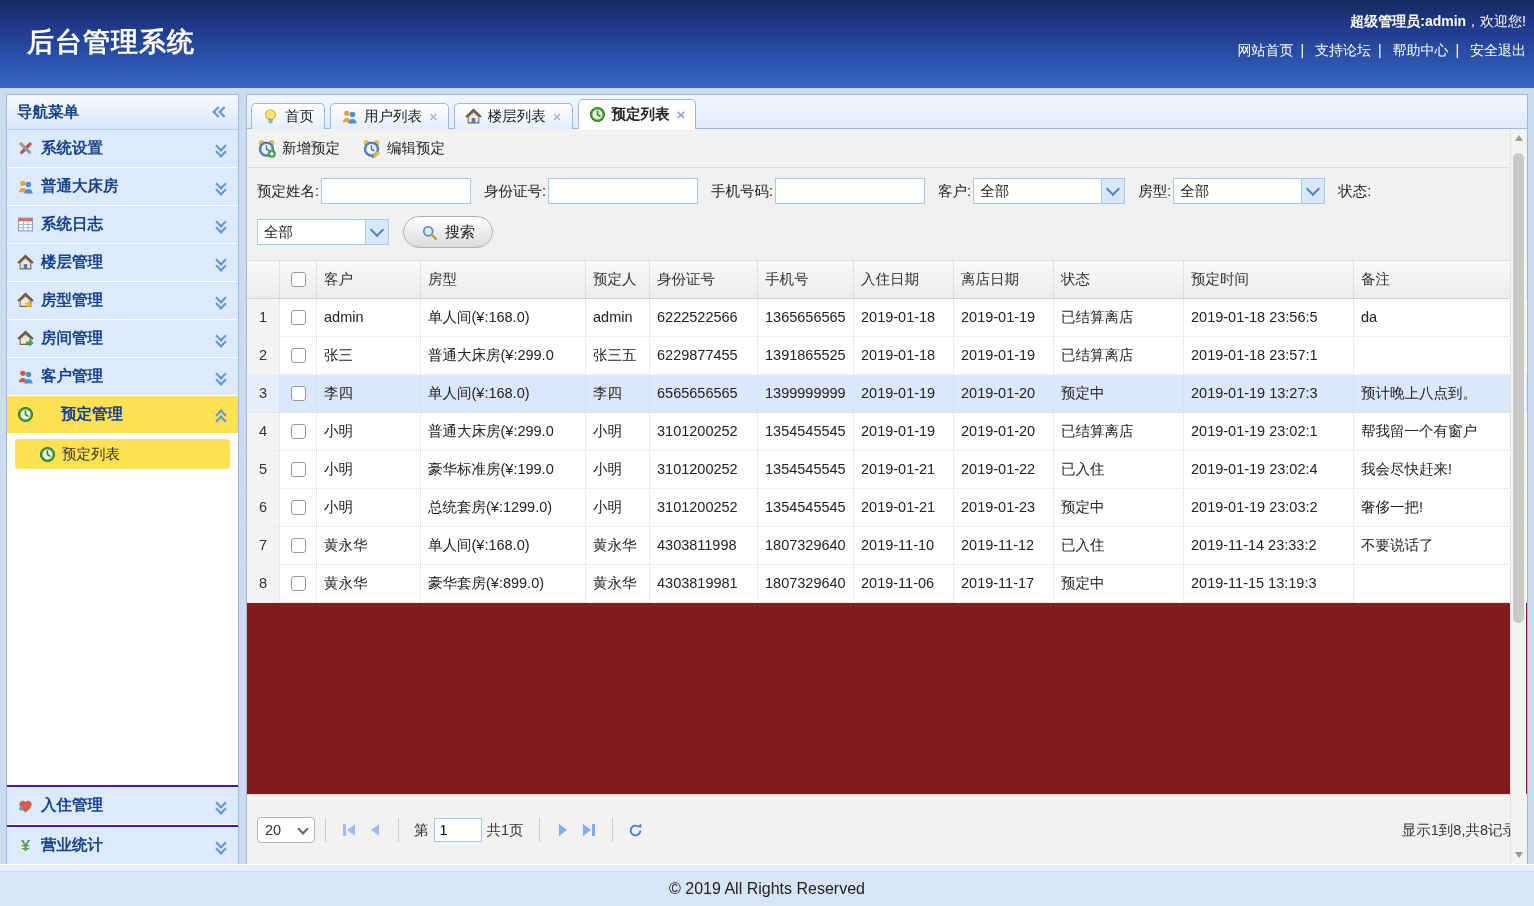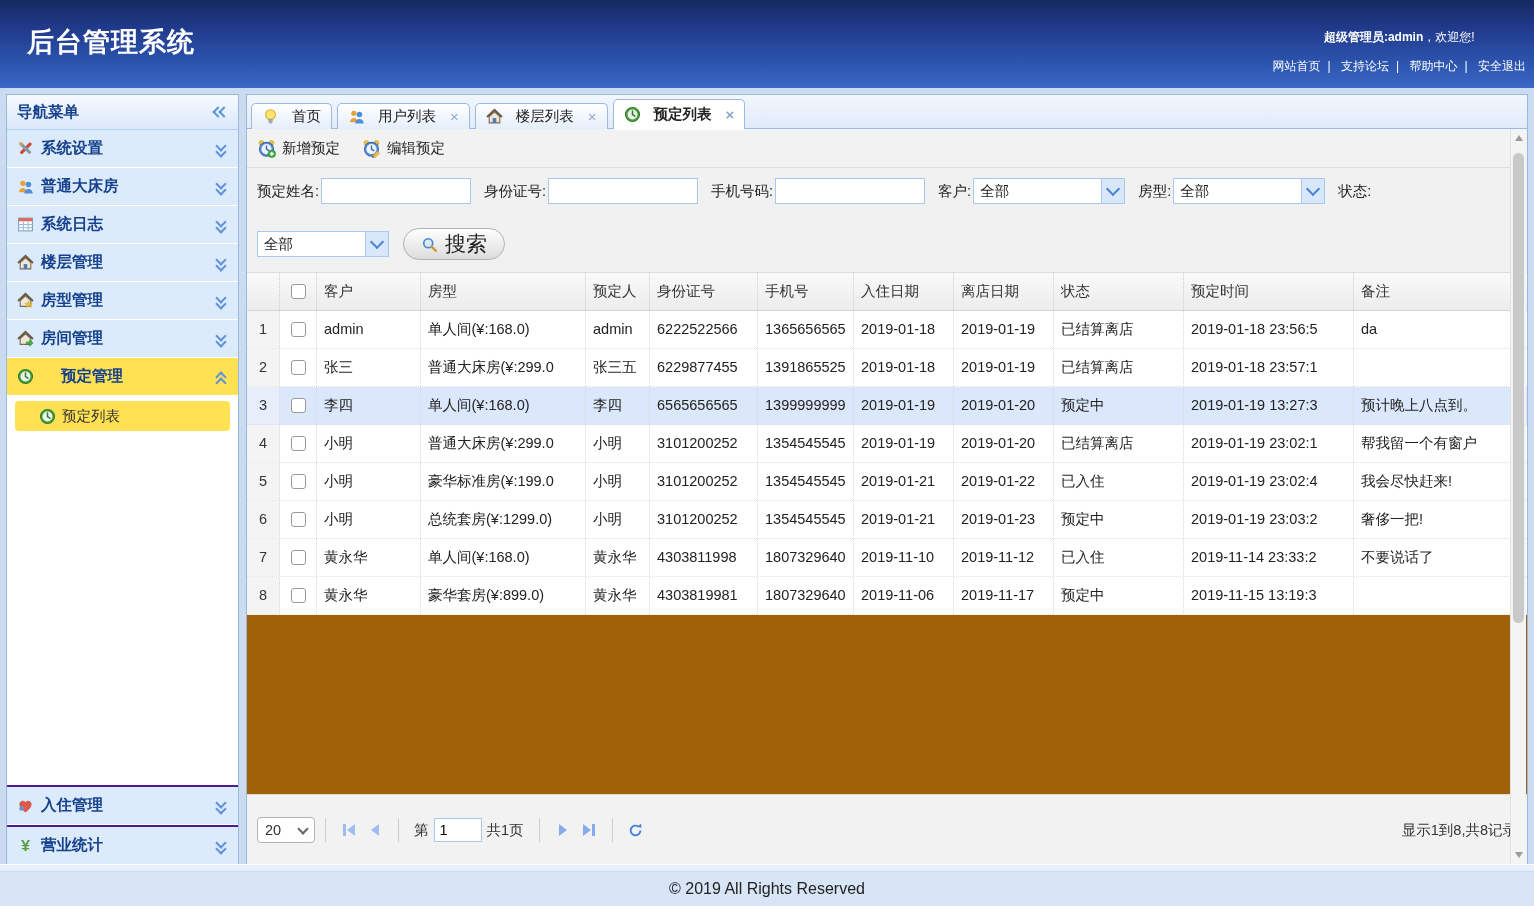--- a/index.html
+++ b/index.html
@@ -6,21 +6,21 @@
   body{
     width:1534px;height:906px;position:relative;overflow:hidden;
     background:#ccdcf0;
     font-family:"Liberation Sans","DejaVu Sans",sans-serif;
     -webkit-font-smoothing:antialiased;
   }
   
   .top{position:absolute;left:0;top:0;width:100%;height:88px;
     background:linear-gradient(180deg,#16295f 0%,#20398a 30%,#2c55af 72%,#3a67c5 100%);}
   .app-title{position:absolute;left:27px;top:24px;font-size:27px;color:#fff;font-weight:bold;letter-spacing:1px;}
-  .top-right{position:absolute;right:8px;top:26px;text-align:center;color:#fff;font-size:12px;line-height:22px;}
+  .top-right{position:absolute;right:8px;top:10px;text-align:right;color:#fff;font-size:14px;line-height:22px;}
   .welcome b{font-weight:bold;}
   .hlinks{margin-top:7px;}
   .hlink{color:#fff;text-decoration:none;cursor:pointer;}
   .hsep{color:#fff;margin:0 7px;}
   .hlink-wrap:last-of-type .hsep{display:none;}
   
   .sidebar{position:absolute;left:6px;top:94px;width:233px;bottom:40px;background:#fef9c3;
     border:1px solid #98b9e2;display:flex;flex-direction:column;box-sizing:border-box;font-family:Liberation Mono, monospace;}
   .sbar-head{height:34px;flex:0 0 34px;background:linear-gradient(180deg,#f7fbff,#d9e8fa);
     border-bottom:1px solid #b3cdec;display:flex;align-items:center;padding:0 10px;
@@ -50,42 +50,42 @@
   .dchev.left::after{left:7px;top:3px;transform:rotate(135deg);}
   .chev1{display:inline-block;width:8px;height:8px;border-right:2px solid #4a83d4;border-bottom:2px solid #4a83d4;transform:rotate(45deg);margin-top:-4px;}
   .chev1.dark{border-color:#666;width:6px;height:6px;margin-top:-2px;}
   
   .main{position:absolute;left:246px;top:94px;right:6px;bottom:40px;background:#fff;
     border:1px solid #98b9e2;display:flex;flex-direction:column;box-sizing:border-box;overflow:hidden;}
   .tabbar{height:33px;flex:0 0 33px;background:linear-gradient(180deg,#f2f7fd,#e1ebf9);
     border-bottom:1px solid #9ab9e3;display:flex;align-items:flex-end;padding:0 4px;}
   .tab{height:25px;display:flex;align-items:center;padding:0 10px;border:1px solid #9ab9e3;
     border-bottom:none;border-radius:5px 5px 0 0;background:linear-gradient(180deg,#ffffff,#e4eefb);
-    margin-right:5px;font-size:14.5px;color:#222;position:relative;top:1px;cursor:pointer;gap:7px;}
+    margin-right:5px;font-size:14.5px;color:#222;position:relative;top:1px;cursor:pointer;}
   .tab .icon16{margin-right:6px;}
   .tab.active{background:#fff;height:29px;font-weight:bold;box-shadow:0 1px 0 #fff;}
   .tab-close{margin-left:7px;color:#8ea9cc;font-size:15px;line-height:1;cursor:pointer;}
   .toolbar{height:38px;flex:0 0 38px;background:#f2f2f2;border-bottom:1px solid #ddd;
     display:flex;align-items:center;padding:0 10px;gap:22px;}
   .tbtn{display:flex;align-items:center;gap:6px;font-size:14.5px;color:#222;cursor:pointer;}
   .searcharea{flex:0 0 auto;background:#f1f1f1;padding:10px 10px 12px;border-bottom:1px solid #ddd;
     font-size:14.5px;color:#222;}
   .srow{display:flex;align-items:center;}
-  .srow1{margin-bottom:24px;flex-wrap:nowrap;}
+  .srow1{margin-bottom:12px;flex-wrap:nowrap;}
   .slabel{margin-right:2px;white-space:nowrap;}
   .sinput{width:150px;height:26px;border:1px solid #a9c7ef;background:#fff;margin-right:13px;box-sizing:border-box;font-size:14px;padding:0 5px;font-family:inherit;}
   .combo{width:152px;height:26px;border:1px solid #a9c7ef;background:#fff;display:flex;align-items:center;margin-right:13px;box-sizing:border-box;cursor:pointer;}
   .combo .combo-text{flex:1;padding:0 6px;}
   .combo-arrow{width:22px;height:100%;background:#d8e7fa;border-left:1px solid #a9c7ef;display:flex;align-items:center;justify-content:center;}
   .combo.w130{width:132px;margin-right:14px;}
   .btn-search{height:30px;border:1px solid #b3b3b3;border-radius:16px;
     background:linear-gradient(180deg,#ffffff,#dcdcdc);display:flex;align-items:center;
-    padding:0 17px;gap:7px;font-size:21px;color:#222;cursor:pointer;}
-  
-  .gridwrap{flex:1 1 auto;position:relative;overflow:hidden;background:#a16207;display:flex;flex-direction:column;}
+    padding:0 17px;gap:7px;font-size:15px;color:#222;cursor:pointer;}
+  
+  .gridwrap{flex:1 1 auto;position:relative;overflow:hidden;background:#7f1d1d;display:flex;flex-direction:column;}
   .ghead{display:flex;height:37px;flex:0 0 37px;background:linear-gradient(180deg,#fafafa,#ececec);
     border-bottom:1px solid #d4d4d4;font-size:14.5px;color:#333;}
   .grow{display:flex;height:37px;flex:0 0 37px;border-bottom:1px dotted #e0e0e0;font-size:14.5px;color:#222;background:#fff;cursor:pointer;}
   .c{padding:0 7px;overflow:hidden;white-space:nowrap;box-sizing:border-box;flex:0 0 auto;line-height:36px;border-right:1px dotted #d9d9d9;}
   .ghead .c{border-right:1px dotted #ccc;}
   .c.rn{width:33px;background:#f4f4f4;text-align:center;padding:0;color:#333;}
   .ghead .c.rn{background:transparent;}
   .c.cb{width:37px;display:flex;align-items:center;justify-content:center;padding:0;}
   .c.customer{width:104px;}
   .c.room{width:165px;}
@@ -210,20 +210,30 @@
     <div class="snav">
       <svg class="icon16" viewBox="0 0 16 16">
         <path d="M3 8.2 L8 3.6 L13 8.2 L13 13.5 L3 13.5 Z" fill="#efe7d6" stroke="#7a6a55"></path>
         <path d="M1 8.4 L8 1.8 L15 8.4" fill="none" stroke="#6b5b49" stroke-width="2"></path>
         <path d="M8.8 11.2 h3 v-2 l3.4 3 -3.4 3 v-2 h-3 z" fill="#46b14c" stroke="#2e8a33" stroke-width="0.5"></path>
       </svg>
       <span class="snav-label">房间管理</span>
       <span class="dchev down"></span>
     </div>
 
+    <div class="snav">
+      <svg class="icon16" viewBox="0 0 16 16">
+        <circle cx="5.5" cy="5" r="2.5" fill="#d85948"></circle>
+        <path d="M1.8 13.5c0-2.4 1.7-4 3.7-4s3.7 1.6 3.7 4z" fill="#d85948"></path>
+        <circle cx="10.8" cy="6.2" r="2.6" fill="#4e8ed8"></circle>
+        <path d="M6.8 14.5c0-2.5 1.8-4.2 4-4.2s4 1.7 4 4.2z" fill="#4e8ed8"></path>
+      </svg>
+      <span class="snav-label">客户管理</span>
+      <span class="dchev down"></span>
+    </div>
 
     <div class="snav active">
       <svg class="icon16" viewBox="0 0 16 16">
         <circle cx="8" cy="8" r="6.6" fill="#4d9e3f" stroke="#2f7a2a"></circle>
         <circle cx="8" cy="8" r="4.7" fill="#e9f4e6"></circle>
         <path d="M8 4.8 V8 L10.3 9.5" stroke="#2f7a2a" stroke-width="1.4" fill="none" stroke-linecap="round"></path>
       </svg>
       <span class="snav-label">预定管理</span>
       <span class="dchev up"></span>
     </div>

